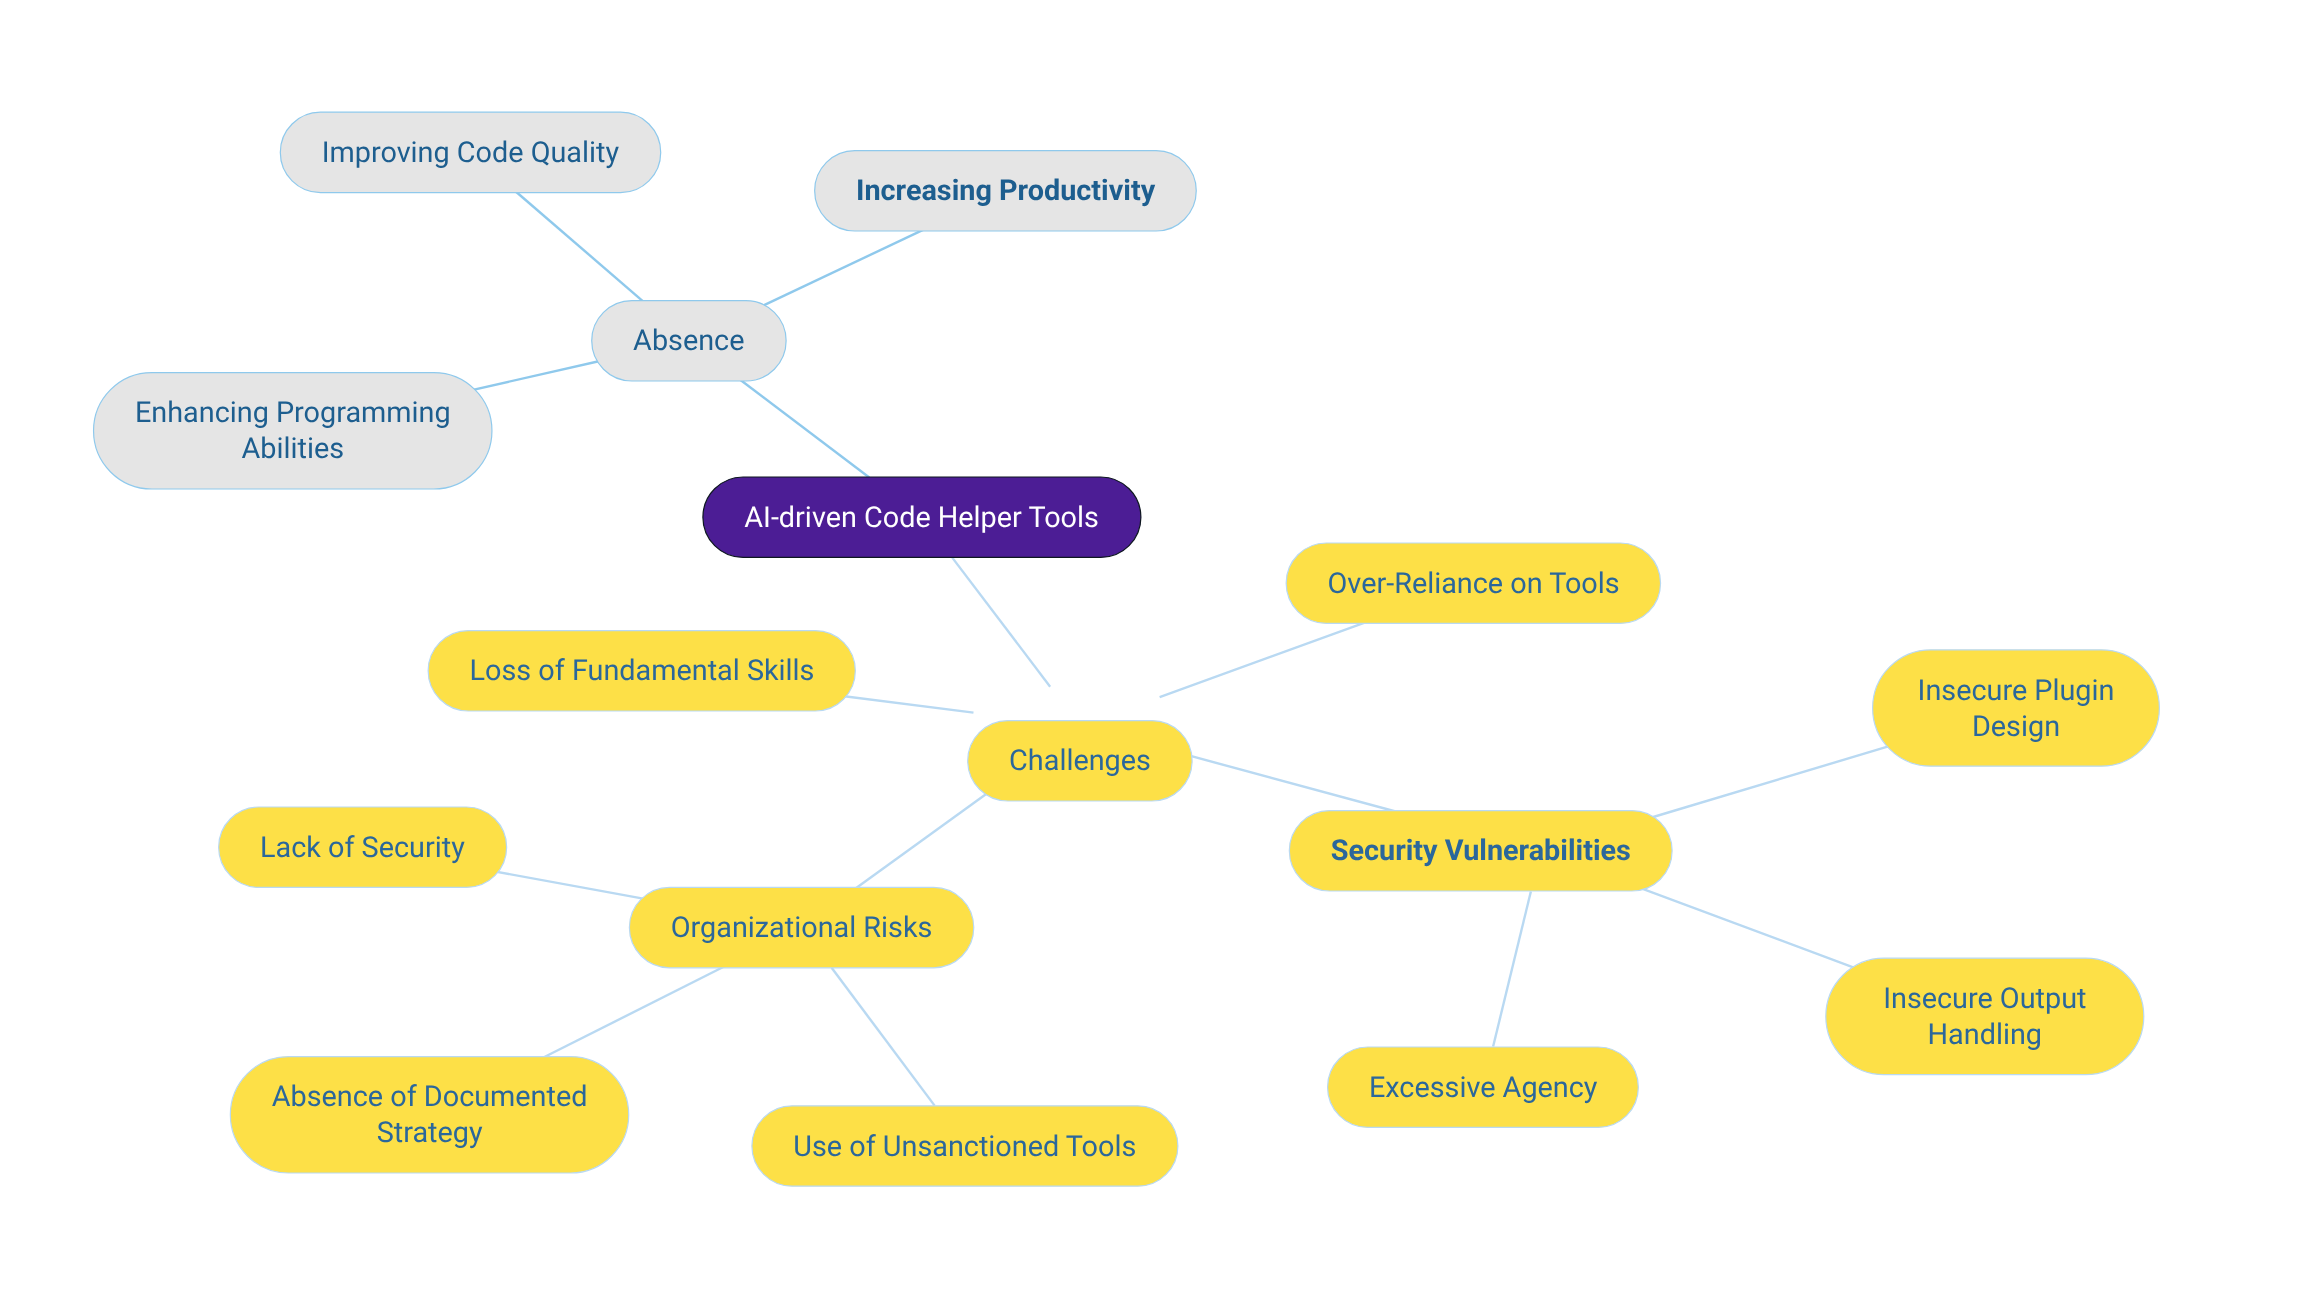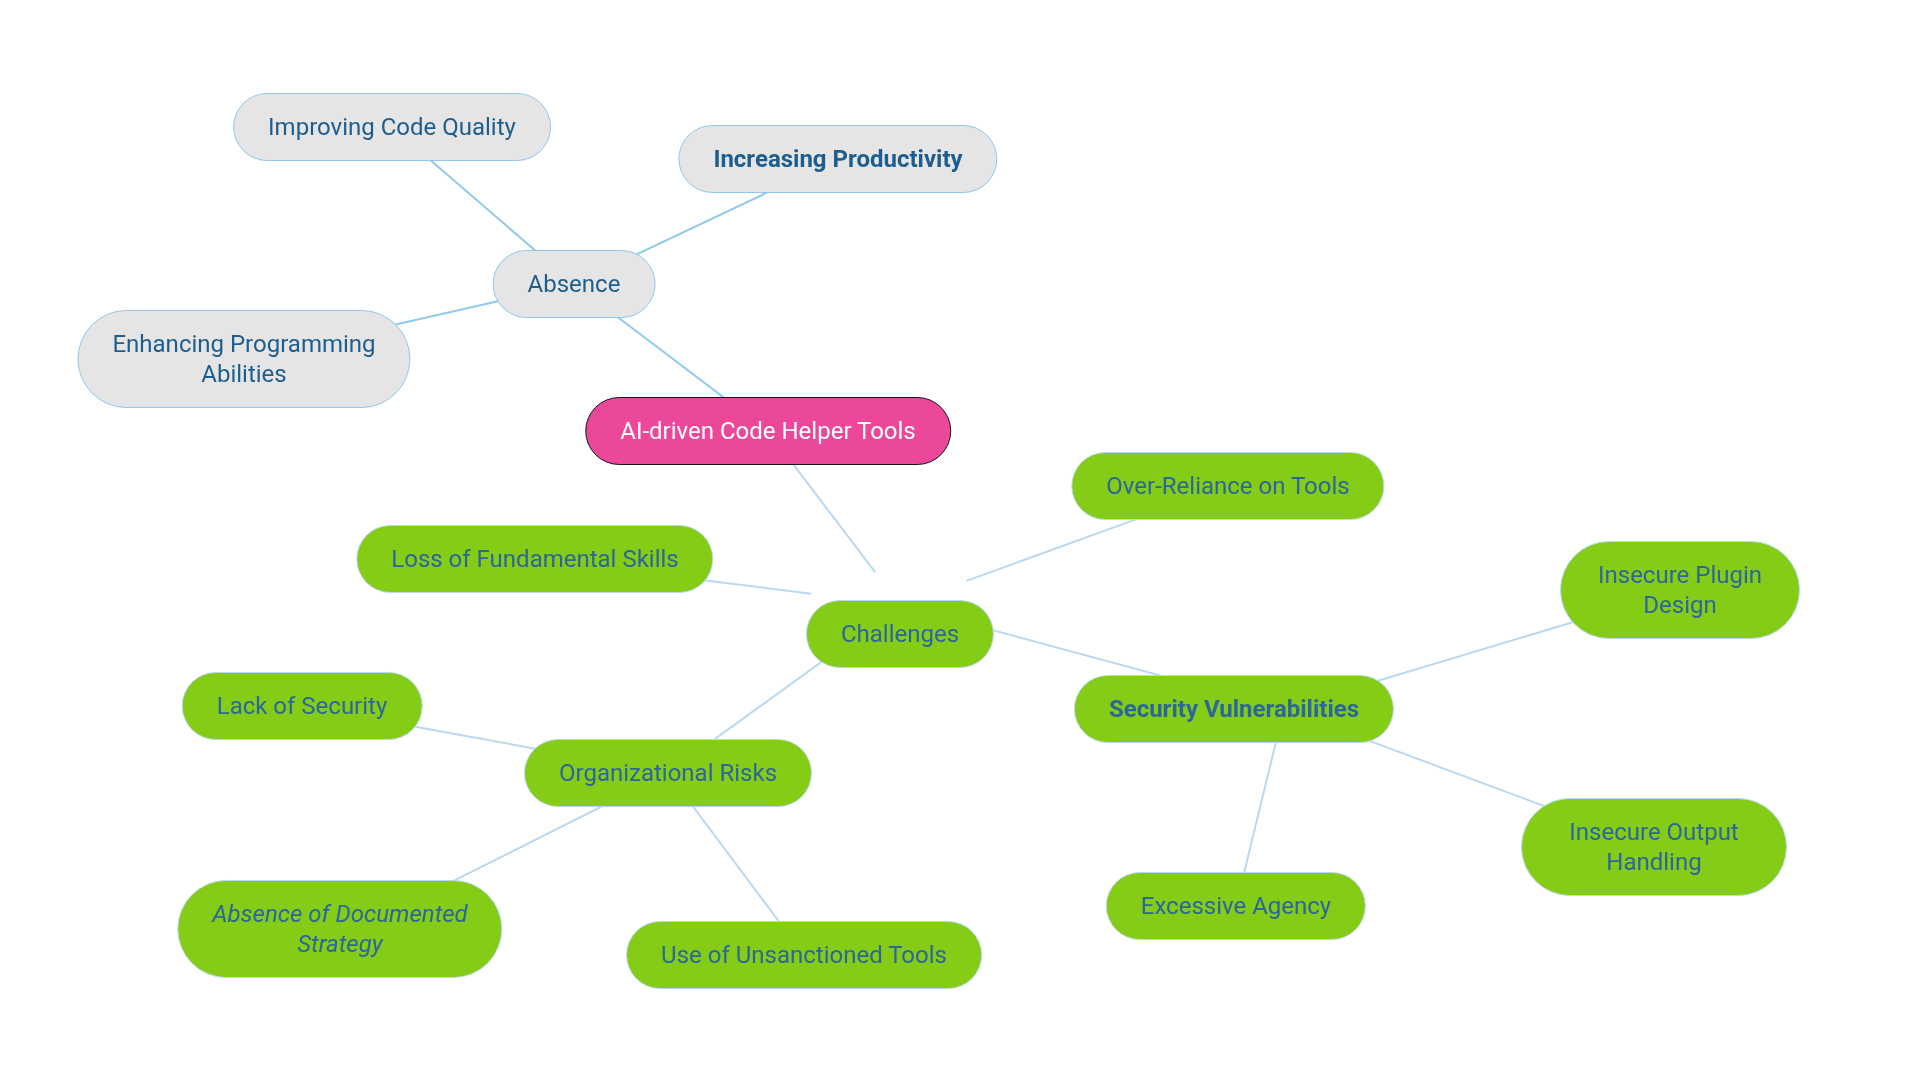--- a/index.html
+++ b/index.html
@@ -12,31 +12,31 @@
     justify-content: center;
     text-align: center;
     border-radius: 999px;
     padding: 18px 34px;
     font-size: 24px;
     line-height: 1.25;
     white-space: pre-line;
     transform: translate(-50%, -50%);
   }
   .root {
-    background: #ec4899;
+    background: #4c1d95;
     color: #ffffff;
     border: 1px solid #0e1720;
   }
   .benefits {
     background: #e5e5e5;
     color: #1d5e8f;
     border: 1px solid #8fc9ec;
   }
   .challenges {
-    background: #84cc16;
+    background: #fde047;
     color: #2b679b;
     border: 1px solid #b9d9f2;
   }
 </style>
 </head>
 <body>
 
 <svg class="edges">
     <line x1="724.4201588309011" y1="397.97816158836315" x2="612.955810721626" y2="313.51806276329387" stroke="#8fc9ec" stroke-width="2"></line>
     <line x1="538.7765219102772" y1="253.61491175776666" x2="430.2561543687838" y2="160.0011881093355" stroke="#8fc9ec" stroke-width="2"></line>
@@ -64,16 +64,16 @@
 Abilities</div>
     <div class="node challenges" style="left: 900px; top: 605px; margin-top: 29px;">Challenges</div>
     <div class="node challenges" style="left: 1228px; top: 486px;">Over-Reliance on Tools</div>
     <div class="node challenges" style="left: 535px; top: 559px;">Loss of Fundamental Skills</div>
     <div class="node challenges" style="left: 1234px; top: 709px; font-weight: bold;">Security Vulnerabilities</div>
     <div class="node challenges" style="left: 1680px; top: 590px;">Insecure Plugin Design</div>
     <div class="node challenges" style="left: 1654px; top: 847px;">Insecure Output Handling</div>
     <div class="node challenges" style="left: 1236px; top: 906px;">Excessive Agency</div>
     <div class="node challenges" style="left: 668px; top: 773px;">Organizational Risks</div>
     <div class="node challenges" style="left: 302px; top: 706px;">Lack of Security</div>
-    <div class="node challenges" style="left: 340px; top: 929px; font-style: italic;">Absence of Documented
+    <div class="node challenges" style="left: 358px; top: 929px;">Absence of Documented
 Strategy</div>
     <div class="node challenges" style="left: 804px; top: 955px;">Use of Unsanctioned Tools</div>
   </div>
 
 </body></html>

